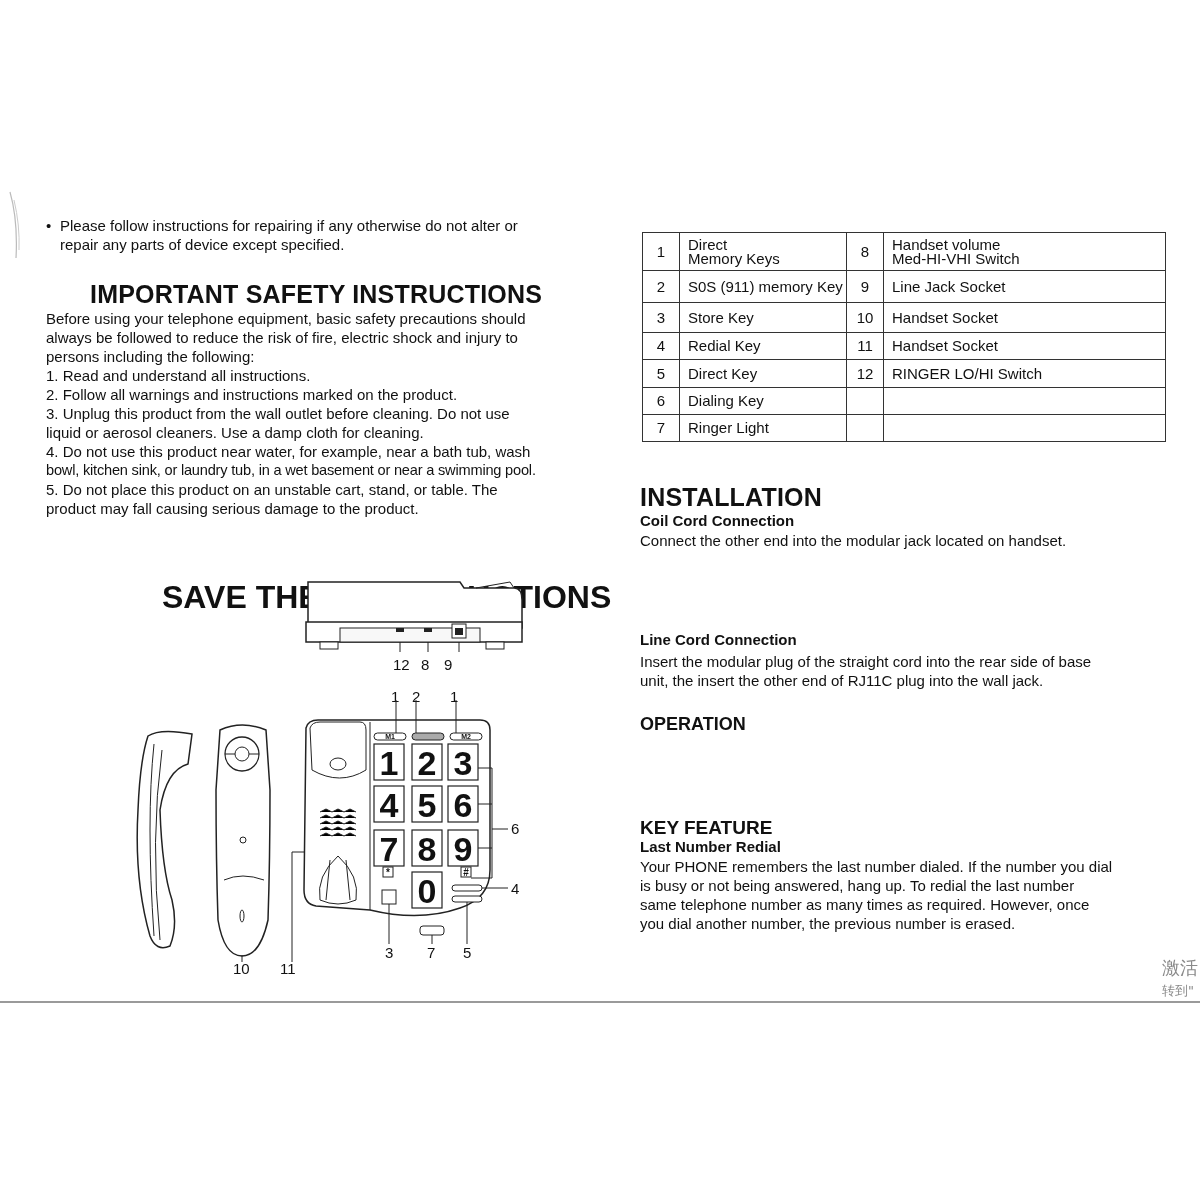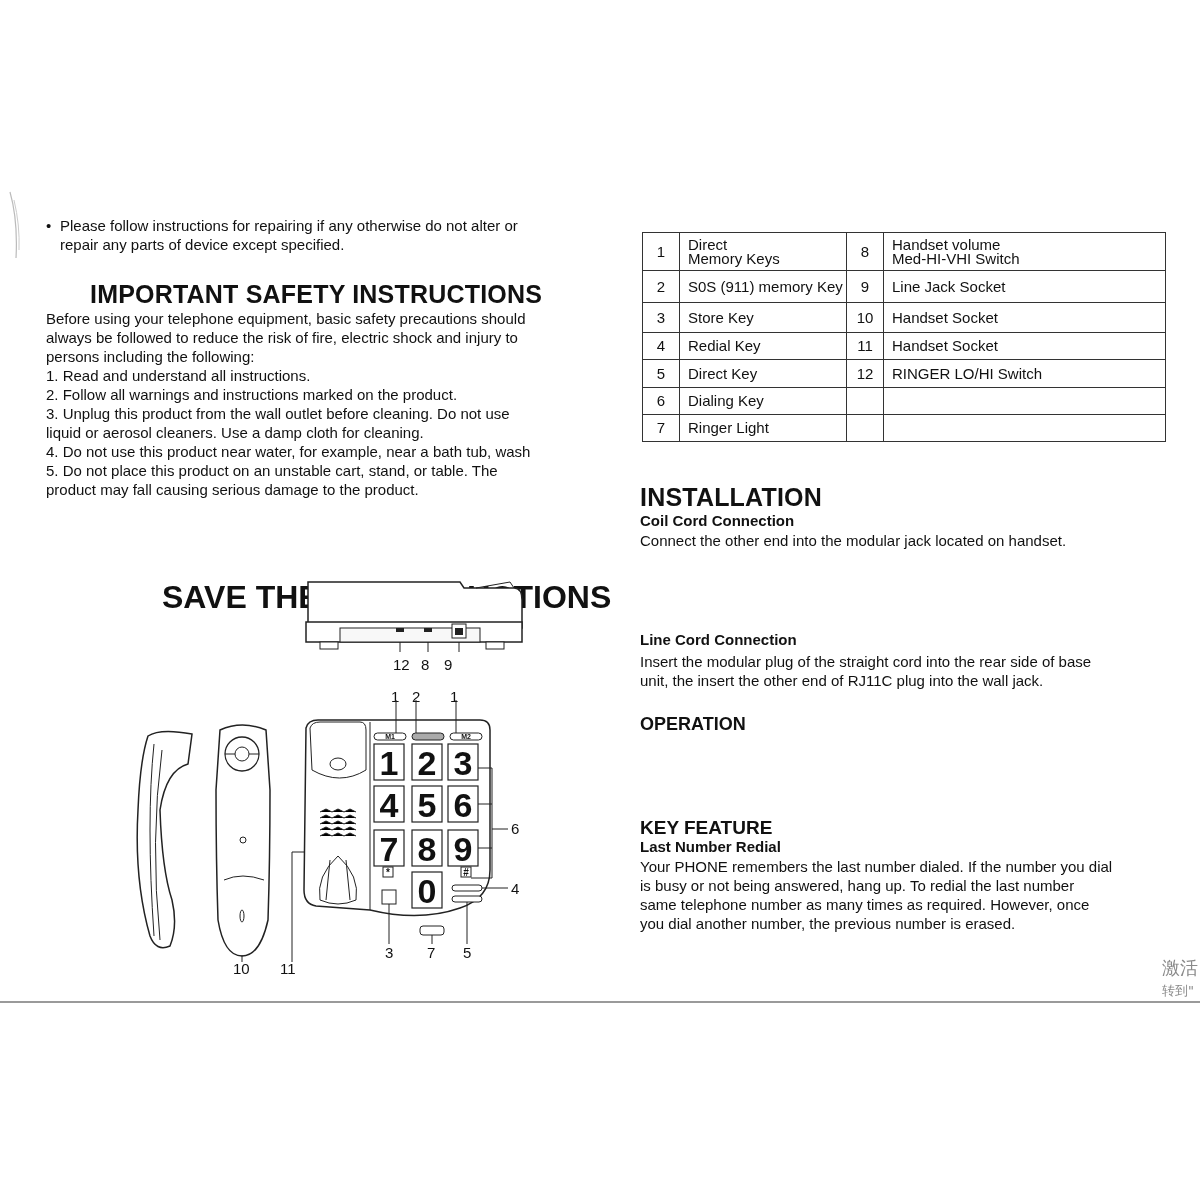--- a/index.html
+++ b/index.html
@@ -39,20 +39,21 @@
   <div class="p">always be followed to reduce the risk of fire, electric shock and injury to</div>
   <div class="p">persons including the following:</div>
 </div>
 
 <div class="abs" style="left:46px;top:366px;width:560px;">
   <div class="p">1. Read and understand all instructions.</div>
   <div class="p">2. Follow all warnings and instructions marked on the product.</div>
   <div class="p">3. Unplug this product from the wall outlet before cleaning. Do not use</div>
   <div class="p">liquid or aerosol cleaners. Use a damp cloth for cleaning.</div>
   <div class="p">4. Do not use this product near water, for example, near a bath tub, wash</div>
+  <div class="p" style="font-size:14.6px;letter-spacing:-0.2px">bowl, kitchen sink, or laundry tub, in a wet basement or near a swimming pool.</div>
   <div class="p">5. Do not place this product on an unstable cart, stand, or table. The</div>
   <div class="p">product may fall causing serious damage to the product.</div>
 </div>
 
 <div class="abs h2" style="left:162px;top:539px;">SAVE THESE INSTRUCTIONS</div>
 
 <svg class="abs" style="left:300px;top:578px" width="230" height="74">
   <path d="M8 4 H160 L164 10 H214 Q222 10 222 22 V50 H8 Z" fill="#fff" stroke="#222" stroke-width="1.5"></path>
   <rect x="6" y="44" width="216" height="20" fill="#fff" stroke="#222" stroke-width="1.5"></rect>
   <rect x="40" y="50" width="140" height="14" fill="#f8f8f8" stroke="#222" stroke-width="1"></rect>

